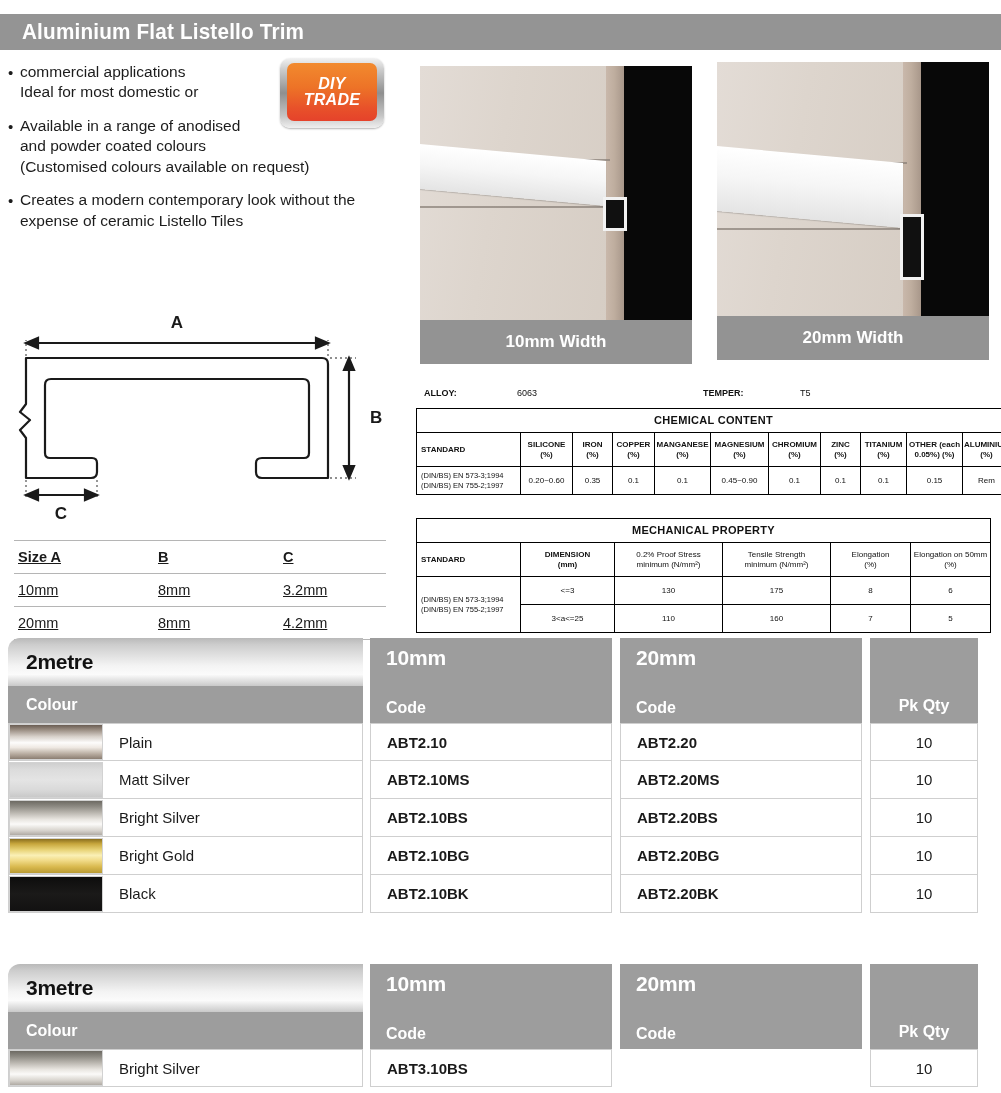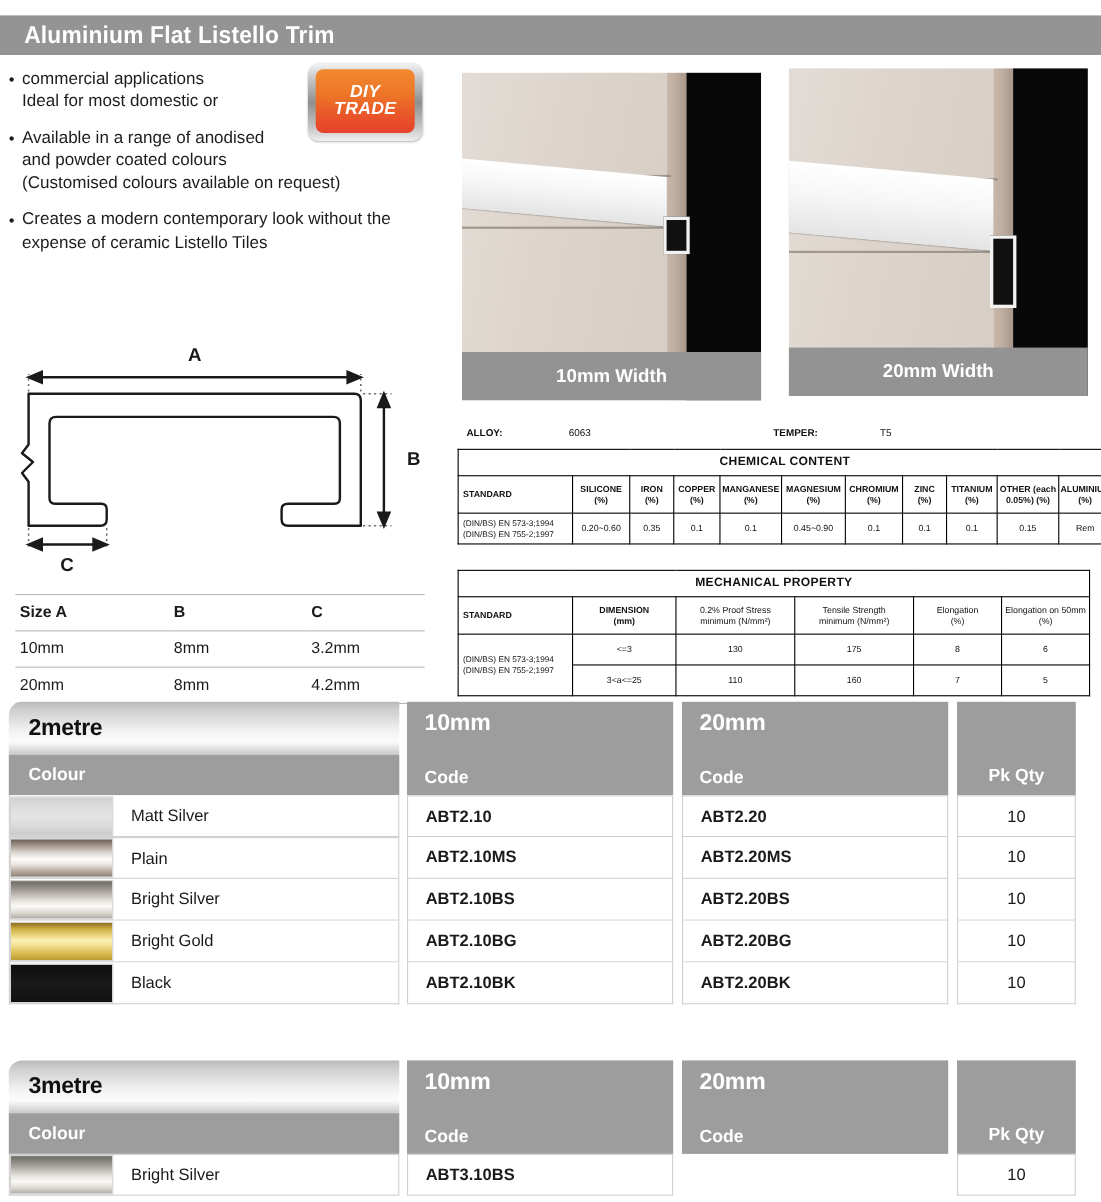--- a/index.html
+++ b/index.html
@@ -73,20 +73,21 @@
   }
 
   
   .drawing { position: absolute; left: 4px; top: 300px; width: 392px; height: 235px; }
 
   
   .sizetable {
     position: absolute; left: 14px; top: 540px; width: 372px;
     border-collapse: collapse;
     font-size: 14.5px;
+    text-decoration: underline;
   }
   .sizetable th, .sizetable td {
     text-align: left; padding: 8px 4px 8px 4px;
     border-bottom: 1px solid #b5b5b5;
   }
   .sizetable thead th { border-top: 1px solid #b5b5b5; font-weight: bold; }
   .sizetable .c1 { width: 140px; }
   .sizetable .c2 { width: 125px; }
 
   
@@ -456,27 +457,27 @@
   </table>
 
   <div class="order" id="order-0" style="left:8px; top:638px; width:985px; height:275px;">
       <div class="colour-col">
         <div class="hdr-gloss">
           <span>2metre</span>
         </div>
         <div class="hdr-sub">
           <span>Colour</span>
         </div>
+        <div class="row rowtop">
+          <div class="swatch" style="background: linear-gradient(rgb(106, 93, 83) 0%, rgb(154, 141, 130) 14%, rgb(216, 209, 202) 34%, rgb(253, 252, 251) 52%, rgb(239, 233, 227) 66%, rgb(181, 169, 157) 86%, rgb(139, 126, 114) 100%);"></div>
+          <div class="cname">Plain</div>
+        </div>
         <div class="row">
           <div class="swatch" style="background: linear-gradient(rgb(207, 207, 207) 0%, rgb(220, 220, 220) 20%, rgb(228, 228, 228) 50%, rgb(218, 218, 218) 78%, rgb(201, 201, 201) 100%);"></div>
           <div class="cname">Matt Silver</div>
-        </div>
-        <div class="row rowtop">
-          <div class="swatch" style="background: linear-gradient(rgb(106, 93, 83) 0%, rgb(154, 141, 130) 14%, rgb(216, 209, 202) 34%, rgb(253, 252, 251) 52%, rgb(239, 233, 227) 66%, rgb(181, 169, 157) 86%, rgb(139, 126, 114) 100%);"></div>
-          <div class="cname">Plain</div>
         </div>
         <div class="row">
           <div class="swatch" style="background: linear-gradient(rgb(109, 106, 99) 0%, rgb(141, 138, 131) 16%, rgb(185, 181, 174) 34%, rgb(232, 229, 224) 54%, rgb(251, 250, 248) 68%, rgb(217, 213, 207) 86%, rgb(176, 171, 164) 100%);"></div>
           <div class="cname">Bright Silver</div>
         </div>
         <div class="row">
           <div class="swatch" style="background: linear-gradient(rgb(138, 111, 31) 0%, rgb(199, 166, 60) 14%, rgb(232, 211, 119) 32%, rgb(250, 240, 182) 48%, rgb(242, 221, 140) 62%, rgb(217, 185, 78) 82%, rgb(184, 154, 52) 100%);"></div>
           <div class="cname">Bright Gold</div>
         </div>
         <div class="row">

